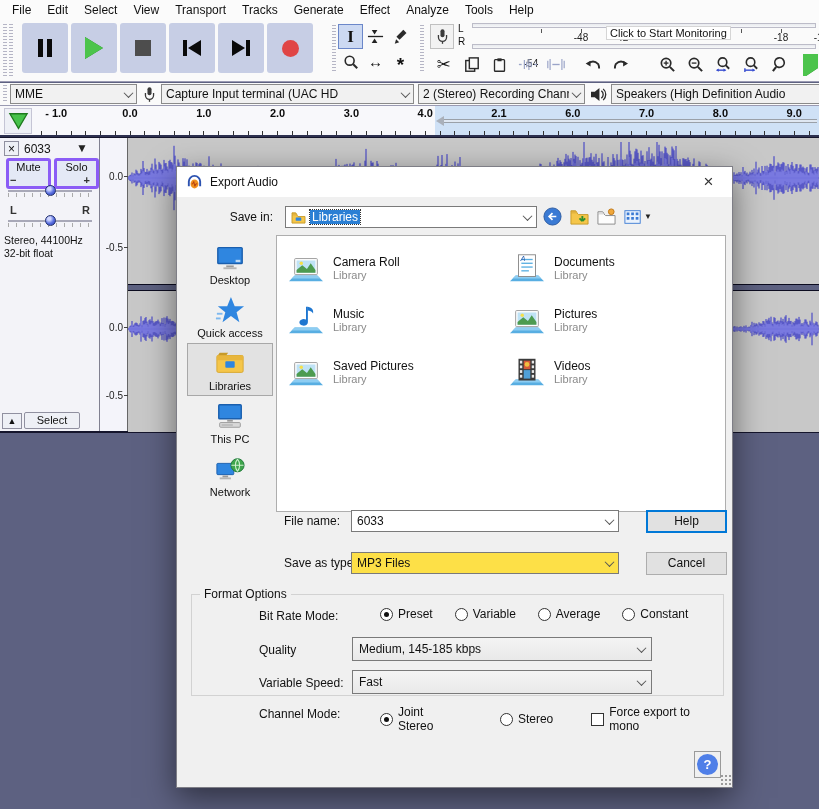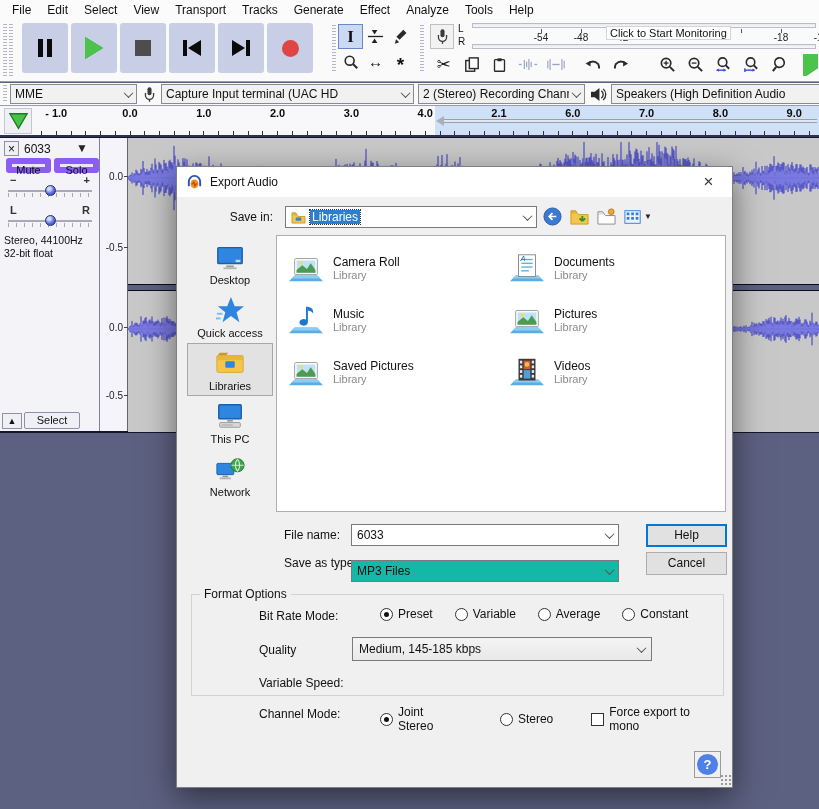--- a/index.html
+++ b/index.html
@@ -67,21 +67,21 @@
   .tl-tick { position:absolute; bottom:0; width:1px; background:#333; }
 
   
   .trackblock { position:absolute; left:0; top:137px; width:819px; height:296px; background:#c8c8c8;
                 border-top:1px solid #15152c; border-bottom:2px solid #15152c; }
   .tpanel { position:absolute; left:0; top:0; width:100px; height:100%; background:#f3f3f8; border-right:1px solid #808090; }
   .tp-x { position:absolute; left:4px; top:3px; width:15px; height:15px; border:1px solid #9090a0; display:flex; align-items:center; justify-content:center; font-size:12px; background:#eef0f6; }
   .tp-name { position:absolute; left:24px; top:4px; font-size:12px; }
   .tp-dd { position:absolute; left:76px; top:3px; font-size:12px; color:#222; }
   .tp-ms { position:absolute; left:6px; top:20px; display:flex; gap:3px; }
-  .tp-ms div { width:45px; height:15px; background:#e4e9f6; border:6px solid #8b5cf6; border-radius:3px; text-align:center; font-size:11px; line-height:13px; }
+  .tp-ms div { width:45px; height:31px; background:#e4e9f6; border:3px solid #8b5cf6; border-radius:3px; text-align:center; font-size:11px; line-height:13px; }
   .sliderrow { position:absolute; left:8px; width:84px; height:30px; }
   .sliderrow .lab { position:absolute; top:0; font-size:11px; font-weight:bold; color:#333; }
   .sl-line { position:absolute; left:0; right:0; top:16px; height:2px; background:#a8a8b8; }
   .sl-ticks { position:absolute; left:0; right:0; top:19px; height:4px;
               background:repeating-linear-gradient(90deg,#aaa 0 1px, transparent 1px 8px); }
   .sl-thumb { position:absolute; top:11px; width:11px; height:11px; border-radius:50%;
               background:radial-gradient(circle at 35% 30%, #cfd6ff 0 18%, #5a6fe0 55%, #2c3fae); border:1px solid #22306e; }
   .tp-info { position:absolute; left:4px; top:96px; font-size:10.5px; line-height:13px; color:#111; }
   .tp-bottom { position:absolute; left:0; bottom:2px; display:flex; gap:2px; align-items:center; padding-left:2px; }
   .tp-collapse { width:20px; height:16px; border:1px solid #9090a0; background:#eef0f6; font-size:9px; text-align:center; line-height:15px; }
@@ -116,21 +116,21 @@
   .filelist { position:absolute; left:99px; top:68px; width:450px; height:277px; background:#fff; border:1px solid #aeaeae;
               display:grid; grid-template-columns:1fr 1fr; grid-auto-rows:52px; padding:6px 4px; column-gap:2px; }
   .fitem { display:flex; align-items:center; gap:10px; padding-left:8px; }
   .fitem .fname { font-size:12px; }
   .fitem .ftype { font-size:11px; color:#8a8a8a; }
 
   .frow { position:absolute; height:24px; }
   .frow .flbl { position:absolute; left:107px; line-height:22px; }
   .fncombo { position:absolute; left:174px; width:268px; height:22px; border:1px solid #7a7a7a; background:#fff; display:flex; align-items:center; padding:0 5px; }
   .fncombo .txt { flex:1; }
-  .satcombo { background:#14b8a6;margin-top:8px; }
+  .satcombo { background:#fde047; }
   .dbtn { position:absolute; left:469px; width:81px; height:23px; background:#e1e1e1; border:1px solid #adadad; text-align:center; line-height:21px; }
   .dbtn.primary { border:2px solid #0078d7; line-height:19px; }
 
   .fmtbox { position:absolute; left:14px; top:427px; width:533px; height:102px; border:1px solid #d2d2d2; }
   .fmtbox .legend { position:absolute; left:8px; top:-8px; background:#f0f0f0; padding:0 4px; }
   .fopt-lbl { position:absolute; font-size:12px; }
   .optgroup { position:absolute; display:flex; gap:22px; align-items:center;margin-left:28px; }
   .radio { width:13px; height:13px; border:1px solid #333; border-radius:50%; background:#fff; display:inline-flex; align-items:center; justify-content:center; margin-right:5px; vertical-align:-2px; flex:none; }
   .radio.checked::after { content:""; width:5px; height:5px; border-radius:50%; background:#111; }
   .ropt { display:flex; align-items:center; }
@@ -442,21 +442,21 @@
     <div class="mbar" style="top:1px"></div>
     <div class="mbar" style="top:22px"></div>
     <div class="mscale" id="meter-scale">
         <i class="mt" style="left: 69px;"></i>
         <i class="mt" style="left: 109px;"></i>
         <i class="mt" style="left: 149px;"></i>
         <i class="mt" style="left: 189px;"></i>
         <i class="mt" style="left: 229px;"></i>
         <i class="mt" style="left: 269px;"></i>
         <i class="mt" style="left: 309px;"></i>
-        <span class="mn" style="left: 69px;">-54</span>
+        <span class="mn" style="left: 59px; margin-top: 26px;">-54</span>
         <span class="mn" style="left: 109px;">-48</span>
         <span class="mn" style="left: 149px;">-42</span>
         <span class="mn" style="left: 309px;">-18</span>
         <span class="mn" style="left: 349px;">-12</span>
       </div>
     <div class="monitor-tip">Click to Start Monitoring</div>
   </div>
 
   <div class="editbar">
     <div class="ebtn">
@@ -808,21 +808,21 @@
       <svg width="34" height="34">
           <use href="#sym-lib-video"></use>
         </svg>
       <div>
           <div class="fname">Videos</div>
           <div class="ftype">Library</div>
         </div>
     </div>
   </div>
 
-  <div class="frow" style="top:357px;left:0;right:0">
+  <div class="frow" style="top:343px;left:0;right:0">
     <span class="flbl">File name:</span>
     <div class="fncombo">
       <span class="txt">6033</span>
       <span class="chev"></span>
     </div>
     <div class="dbtn primary">Help</div>
   </div>
   <div class="frow" style="top:385px;left:0;right:0">
     <span class="flbl">Save as type:</span>
     <div class="fncombo satcombo">
@@ -855,20 +855,24 @@
         </span>
     </div>
 
     <span class="fopt-lbl" style="left:67px;top:48px">Quality</span>
     <div class="fmtcombo" style="top:42px">
       <span class="txt">Medium, 145-185 kbps</span>
       <span class="chev"></span>
     </div>
 
     <span class="fopt-lbl" style="left:67px;top:81px">Variable Speed:</span>
+    <div class="fmtcombo" style="top:75px">
+      <span class="txt">Fast</span>
+      <span class="chev"></span>
+    </div>
 
     <span class="fopt-lbl" style="left:67px;top:112px">Channel Mode:</span>
     <div class="optgroup" style="left:160px;top:110px;gap:38px">
       <span class="ropt">
           <span class="radio checked"></span>
           <span>Joint Stereo</span>
         </span>
       <span class="ropt">
           <span class="radio"></span>
           <span>Stereo</span>

